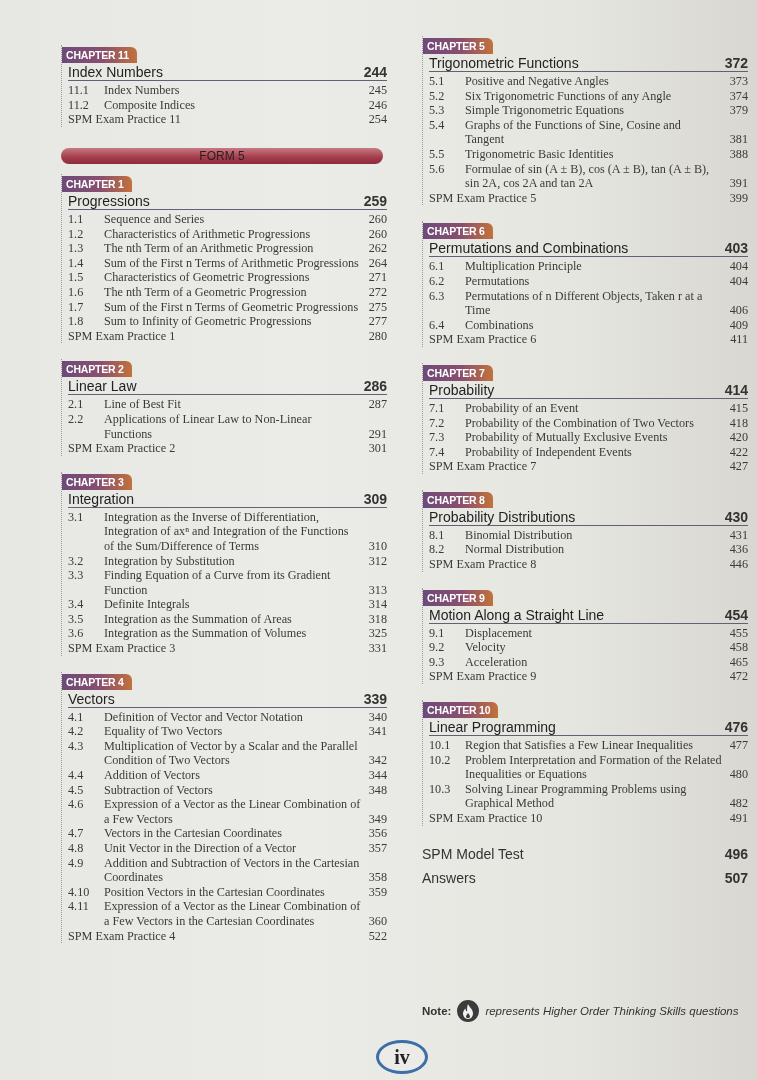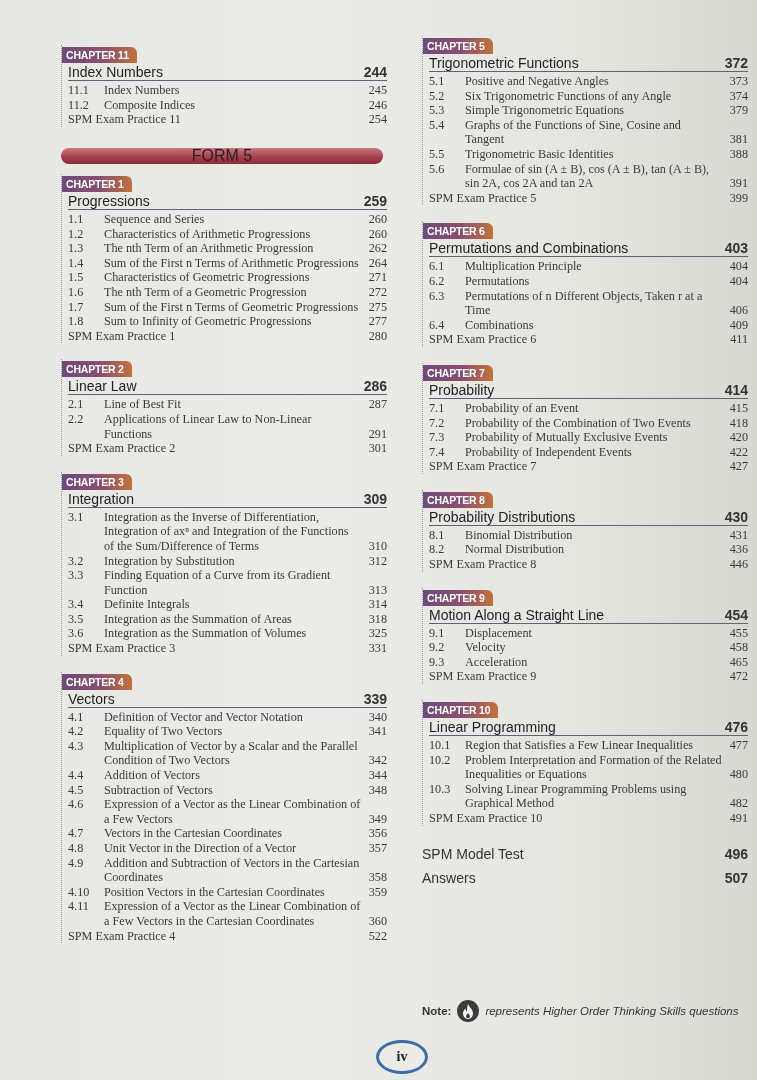--- a/index.html
+++ b/index.html
@@ -11,28 +11,28 @@
   .chapter{position:relative;padding-left:6px;border-left:1px dotted #9a9a9a;margin-bottom:0;}
   .badge{display:inline-block;background:linear-gradient(90deg,#6d4a7a 0%,#8a4f6f 55%,#c2723b 100%);color:#fff;font-family:"Liberation Sans",sans-serif;font-weight:bold;font-size:10.5px;padding:2px 8px 2px 4px;border-radius:0 6px 0 0;letter-spacing:-0.2px;margin-left:-6px;}
   .ch-title-row{display:flex;justify-content:space-between;align-items:flex-end;border-bottom:1px solid #6b5b73;margin-bottom:2px;}
   .ch-title{font-family:"Liberation Sans",sans-serif;font-size:14px;color:#222;padding-top:1px;}
   .ch-page{font-family:"Liberation Sans",sans-serif;font-size:14px;font-weight:bold;color:#333;}
   .entry{display:flex;font-size:12.2px;line-height:14.6px;color:#3a3a3a;}
   .entry .num{width:36px;flex:none;}
   .entry .txt{flex:1;}
   .entry .pg{width:26px;text-align:right;flex:none;align-self:flex-end;}
   .practice{display:flex;justify-content:space-between;font-size:12.2px;line-height:14.6px;color:#3a3a3a;}
-  .form-banner{position:absolute;left:57px;top:148px;width:322px;height:16px;border-radius:8px;background:linear-gradient(180deg,#c77a7f 0%,#a33c4c 60%,#8d2c3c 100%);text-align:center;font-family:"Liberation Sans",sans-serif;font-size:16px;color:#2a1e20;line-height:16px;}
+  .form-banner{position:absolute;left:57px;top:148px;width:322px;height:16px;border-radius:8px;background:linear-gradient(180deg,#c77a7f 0%,#a33c4c 60%,#8d2c3c 100%);text-align:center;font-family:"Liberation Sans",sans-serif;font-size:12px;color:#2a1e20;line-height:16px;}
   .standalone{display:flex;justify-content:space-between;font-family:"Liberation Sans",sans-serif;font-size:14px;color:#333;text-align:right;}
   .standalone .pg{font-weight:bold;}
   .note{position:absolute;left:418px;top:1000px;display:flex;align-items:center;font-family:"Liberation Sans",sans-serif;font-size:11.5px;color:#333;}
   .note .lbl{font-weight:bold;margin-right:6px;}
   .hots{width:22px;height:22px;border-radius:50%;background:#3b3b3b;display:inline-flex;align-items:center;justify-content:center;margin-right:6px;}
   .note .desc{font-style:italic;}
-  .pagenum{position:absolute;left:372px;top:1040px;width:46px;height:28px;border:3px solid #3c6fa8;border-radius:50%;display:flex;align-items:center;justify-content:center;font-weight:bold;font-size:14px;color:#222;background:#ecebe7;}
+  .pagenum{position:absolute;left:372px;top:1040px;width:46px;height:28px;border:3px solid #3c6fa8;border-radius:50%;display:flex;align-items:center;justify-content:center;font-weight:bold;font-size:20px;color:#222;background:#ecebe7;}
   .gap{height:16px;}
 </style>
 </head>
 <body>
 
 <div class="page">
 
   <div class="col left">
     <div class="chapter">
       <span class="badge">CHAPTER 11</span>
@@ -338,21 +338,21 @@
       <span class="ch-page">414</span>
     </div>
     <div class="entries">
           <div class="entry">
             <span class="num">7.1</span>
             <span class="txt">Probability of an Event</span>
             <span class="pg">415</span>
           </div>
           <div class="entry">
             <span class="num">7.2</span>
-            <span class="txt">Probability of the Combination of Two Events</span>
+            <span class="txt">Probability of the Combination of Two Vectors</span>
             <span class="pg">418</span>
           </div>
           <div class="entry">
             <span class="num">7.3</span>
             <span class="txt">Probability of Mutually Exclusive Events</span>
             <span class="pg">420</span>
           </div>
           <div class="entry">
             <span class="num">7.4</span>
             <span class="txt">Probability of Independent Events</span>

